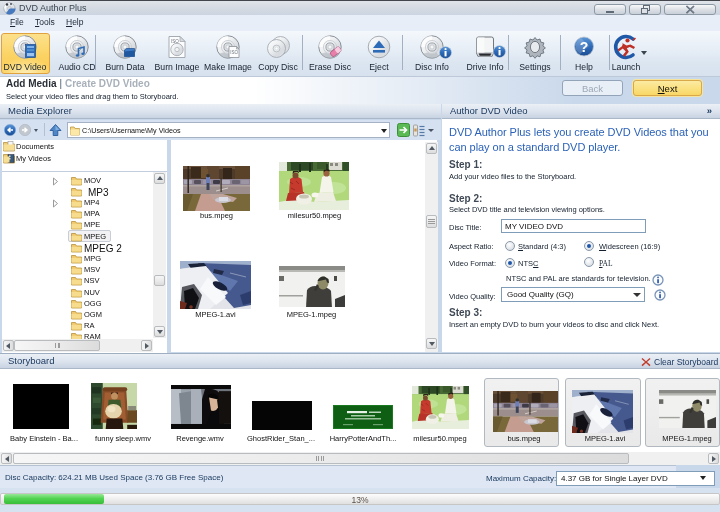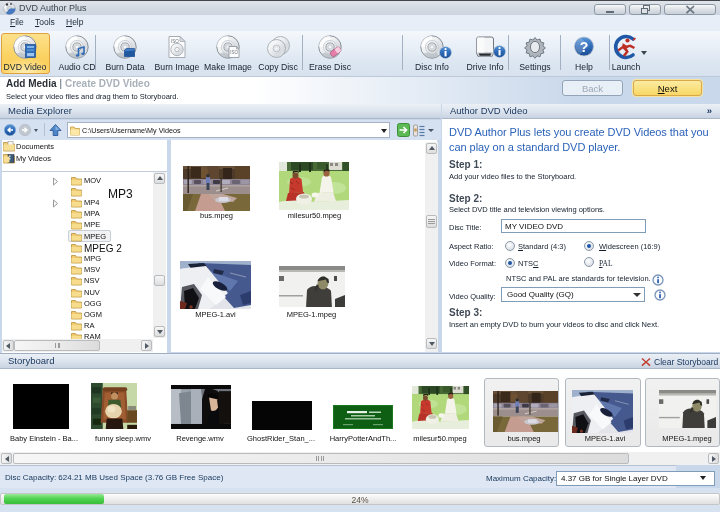--- a/index.html
+++ b/index.html
@@ -170,20 +170,28 @@
 <div class="lbl">Copy Disc</div>
     </div>
 <div class="tbtn abs" style="left:306px;width:48px;">
 <svg width="26" height="26" viewBox="0 0 26 26">
         <use href="#disc"></use>
         <rect x="13" y="15" width="11" height="5.5" rx="1.8" transform="rotate(-38 18.5 17.5)" fill="#E87FA8" stroke="#A04878" stroke-width="0.6"></rect>
         <rect x="18.5" y="13.2" width="5" height="5.5" rx="1.5" transform="rotate(-38 21 16)" fill="#F6CCDE"></rect>
       </svg>
 <div class="lbl">Erase Disc</div>
     </div>
+<div class="tbtn abs" style="left:355px;width:48px;">
+<svg width="26" height="26" viewBox="0 0 26 26">
+        <circle cx="13" cy="13" r="10.8" fill="url(#dg)" stroke="#9CA3AB" stroke-width="0.9"></circle>
+        <path d="M13 6.5 L19 14 L7 14 Z" fill="#2D6AB8"></path>
+        <rect x="7" y="16" width="12" height="2.6" fill="#2D6AB8"></rect>
+      </svg>
+<div class="lbl">Eject</div>
+    </div>
 <div class="tbtn abs" style="left:408px;width:48px;">
 <svg width="26" height="26" viewBox="0 0 26 26">
         <use href="#disc"></use>
       </svg>
 <svg style="left:auto;right:4px;transform:none;top:13px" width="13" height="13" viewBox="0 0 12 12">
         <use href="#infoc"></use>
       </svg>
 <div class="lbl">Disc Info</div>
     </div>
 <div class="tbtn abs" style="left:461px;width:48px;">
@@ -305,21 +313,21 @@
     </svg>
 <svg class="abs" style="left:69px;top:4px" width="11" height="10">
       <path d="M0.5 1.5 h4 l1 1.5 h5 v6 h-10 z" fill="#EFC96C" stroke="#B8923C" stroke-width="0.8"></path>
       <path d="M0.5 3.8 h10 v4.7 h-10 z" fill="#F7DC8E"></path>
     </svg>
 <div class="abs" style="left:82px;top:4px;font-size:7.5px;color:#111;white-space:nowrap;">MOV</div>
 <svg class="abs" style="left:69px;top:15px" width="11" height="10">
       <path d="M0.5 1.5 h4 l1 1.5 h5 v6 h-10 z" fill="#EFC96C" stroke="#B8923C" stroke-width="0.8"></path>
       <path d="M0.5 3.8 h10 v4.7 h-10 z" fill="#F7DC8E"></path>
     </svg>
-<div class="abs" style="left:98px;top:15px;font-size:12px;color:#111;white-space:nowrap;padding-left:8px;">MP3</div>
+<div class="abs" style="left:78px;top:15px;font-size:10px;color:#111;white-space:nowrap;padding-left:8px;">MP3</div>
 <svg class="abs" style="left:50px;top:27px" width="7" height="9">
       <path d="M1.5 1 L5.5 4.5 L1.5 8 Z" fill="#FDFDFD" stroke="#9A9A9A" stroke-width="1"></path>
     </svg>
 <svg class="abs" style="left:69px;top:26px" width="11" height="10">
       <path d="M0.5 1.5 h4 l1 1.5 h5 v6 h-10 z" fill="#EFC96C" stroke="#B8923C" stroke-width="0.8"></path>
       <path d="M0.5 3.8 h10 v4.7 h-10 z" fill="#F7DC8E"></path>
     </svg>
 <div class="abs" style="left:82px;top:26px;font-size:7.5px;color:#111;white-space:nowrap;">MP4</div>
 <svg class="abs" style="left:69px;top:37px" width="11" height="10">
       <path d="M0.5 1.5 h4 l1 1.5 h5 v6 h-10 z" fill="#EFC96C" stroke="#B8923C" stroke-width="0.8"></path>
@@ -646,14 +654,14 @@
 <div id="statusbar" class="abs" style="left:0;top:465px;width:676px;height:23px;background:#DEE7F3;border-top:1px solid #B4C2D4;">
 <div class="abs" style="left:5px;top:7px;color:#17365C;font-size:8px;white-space:nowrap;">Disc Capacity: 624.21 MB Used Space (3.76 GB Free Space)</div>
 <div class="abs" style="left:486px;top:8px;color:#17365C;font-size:8px;white-space:nowrap;">Maximum Capacity:</div>
 <div class="abs" style="left:556px;top:5px;width:159px;height:15px;background:#fff;border:1px solid #7F9DB9;"></div>
 <div class="abs" style="left:561px;top:8px;font-size:8px;color:#111;white-space:nowrap;">4.37 GB for Single Layer DVD</div>
 <div class="abs" style="left:700px;top:10px;width:0;height:0;border-top:4px solid #222;border-left:3.5px solid transparent;border-right:3.5px solid transparent;"></div>
 </div>
 <div id="progarea" class="abs" style="left:0;top:488px;width:720px;height:24px;background:#D7E2F0;">
 <div class="abs" style="left:0px;top:5px;width:720px;height:12px;background:linear-gradient(#FDFDFD,#EDEDED 55%,#E0E0E0);border:1px solid #C6C6C6;border-radius:2px;"></div>
 <div class="abs" style="left:4px;top:6px;width:100px;height:10px;background:linear-gradient(#98E898,#52D452 45%,#38BE38);border-radius:2px;"></div>
-<div class="abs" style="left:330px;top:7px;width:60px;text-align:center;font-size:8.5px;color:#5A5248;">24%</div>
+<div class="abs" style="left:330px;top:7px;width:60px;text-align:center;font-size:8.5px;color:#5A5248;">13%</div>
 </div>
 
 </body></html>

